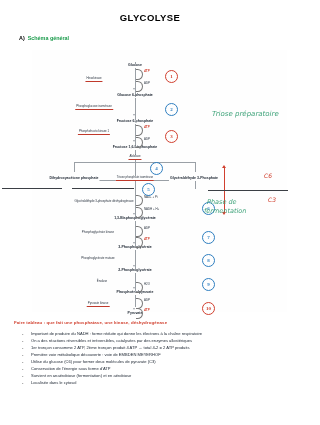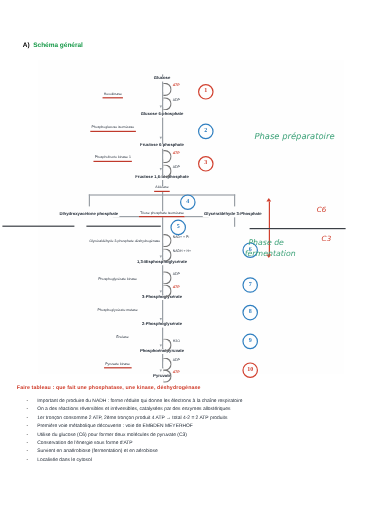--- a/index.html
+++ b/index.html
@@ -108,20 +108,21 @@
     line-height:1.55;margin-bottom:.6px;
   }
   .bullet .dash{width:9px;flex:0 0 9px;color:#444;}
   .bullet .txt{flex:1;white-space:nowrap;}
 </style>
 </head>
 <body>
 
 <div class="page">
 
+  <div class="doc-title">GLYCOLYSE</div>
 
   <div class="section-head">
     <span>A)</span><span class="lbl">Schéma général</span>
   </div>
 
   <div class="diagram">
     <div class="dg-inner" id="dg">
       <div class="spine"></div>
 
       <div class="branch-h" style="left:42px;top:112px;width:122px;"></div>
@@ -184,21 +185,21 @@
         <div class="circ r" style="left: 133px; top: 20px;">1</div>
         <div class="circ b" style="left: 133px; top: 53px;">2</div>
         <div class="circ r" style="left: 133px; top: 80px;">3</div>
         <div class="circ b" style="left: 118px; top: 112px;">4</div>
         <div class="circ b" style="left: 110px; top: 133px;">5</div>
         <div class="circ b" style="left: 170px; top: 152px;">6</div>
         <div class="circ b" style="left: 170px; top: 181px;">7</div>
         <div class="circ b" style="left: 170px; top: 204px;">8</div>
         <div class="circ b" style="left: 170px; top: 228px;">9</div>
         <div class="circ r" style="left: 170px; top: 252px;">10</div>
-        <div class="hand green" style="left: 180px; top: 60px; font-size: 7px;">Phase préparatoire</div>
+        <div class="hand green" style="left: 180px; top: 60px; font-size: 7px;">Triose préparatoire</div>
         <div class="hand green" style="left: 175px; top: 148px; font-size: 6.5px;">Phase de</div>
         <div class="hand green" style="left: 172px; top: 157px; font-size: 6.5px;">fermentation</div>
         <div class="hand red" style="left: 232px; top: 122px; font-size: 6px;">C6</div>
         <div class="hand red" style="left: 236px; top: 146px; font-size: 6px;">C3</div>
         <div class="ahead" style="left: 101.2px; top: 38px;"></div>
         <div class="ahead" style="left: 101.2px; top: 64px;"></div>
         <div class="ahead" style="left: 101.2px; top: 90px;"></div>
         <div class="ahead" style="left: 101.2px; top: 163px;"></div>
         <div class="ahead" style="left: 101.2px; top: 192px;"></div>
         <div class="ahead" style="left: 101.2px; top: 215px;"></div>

